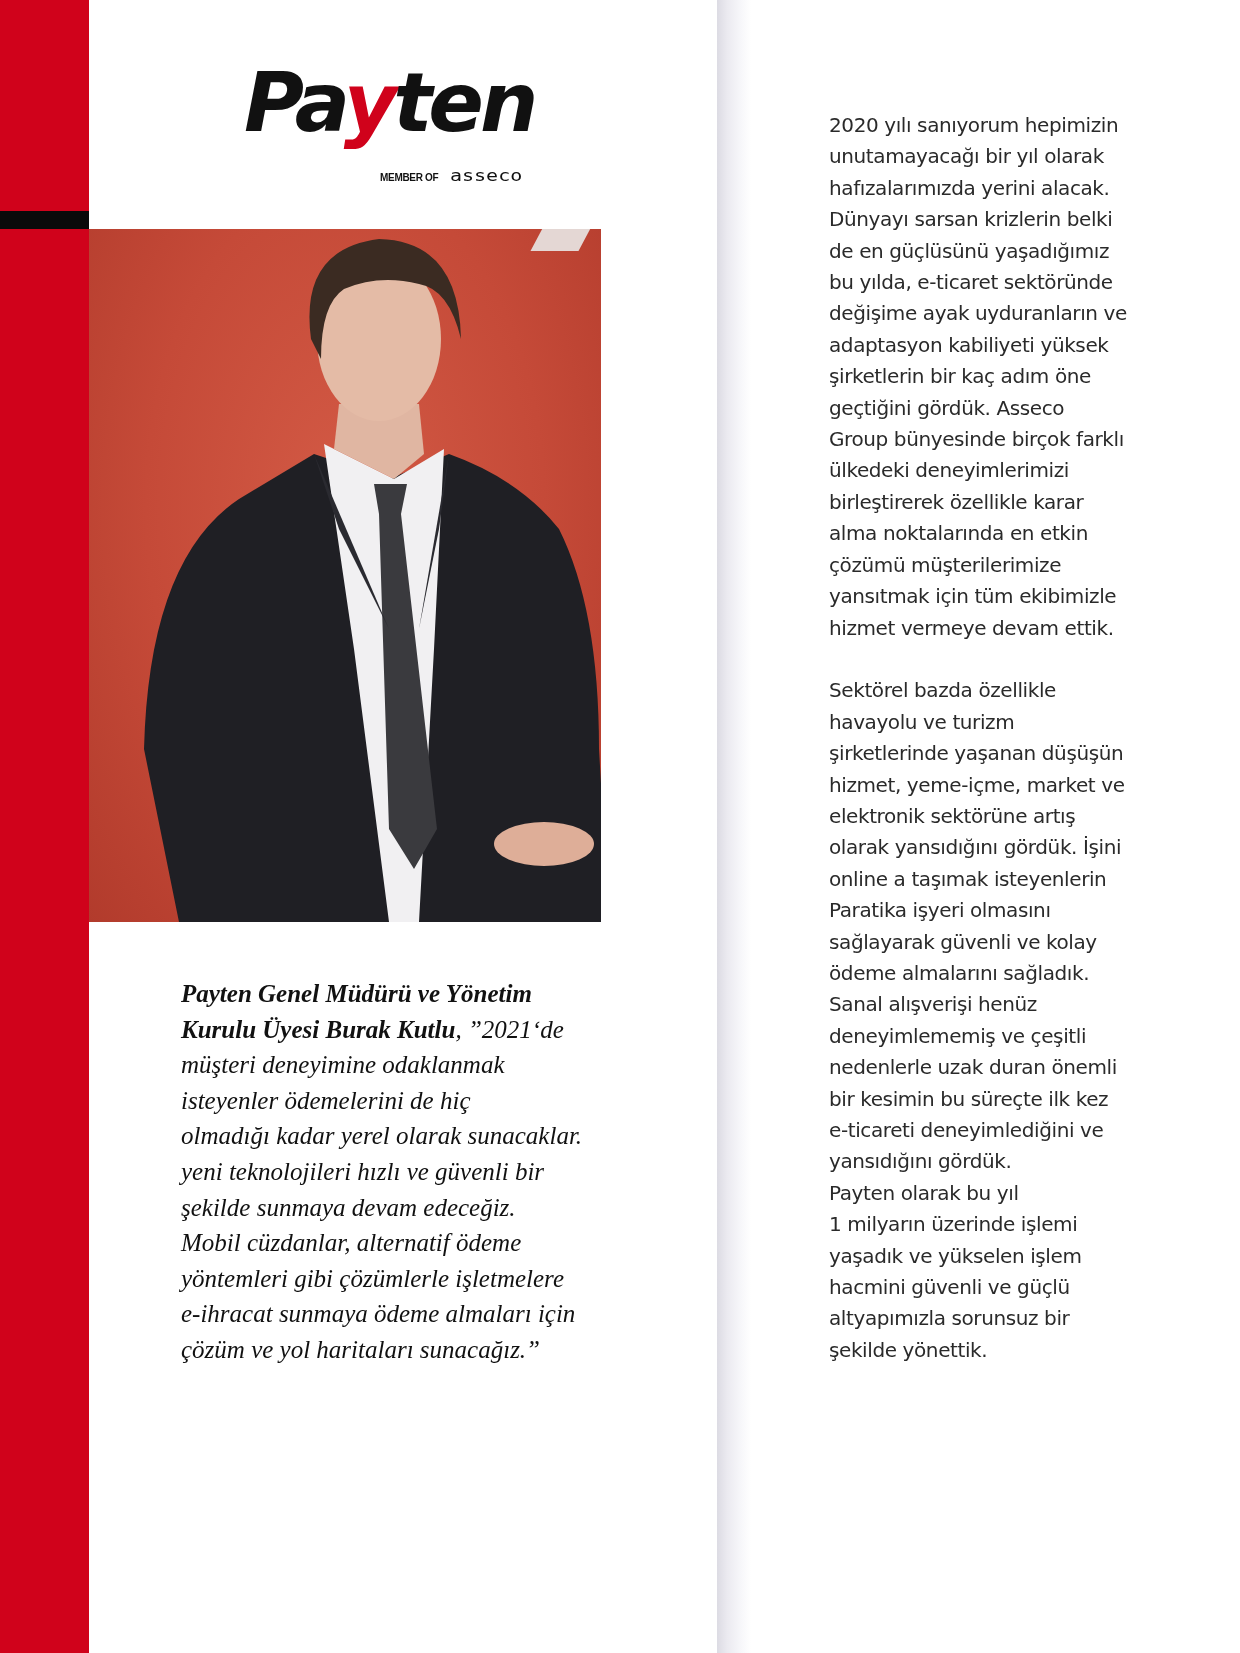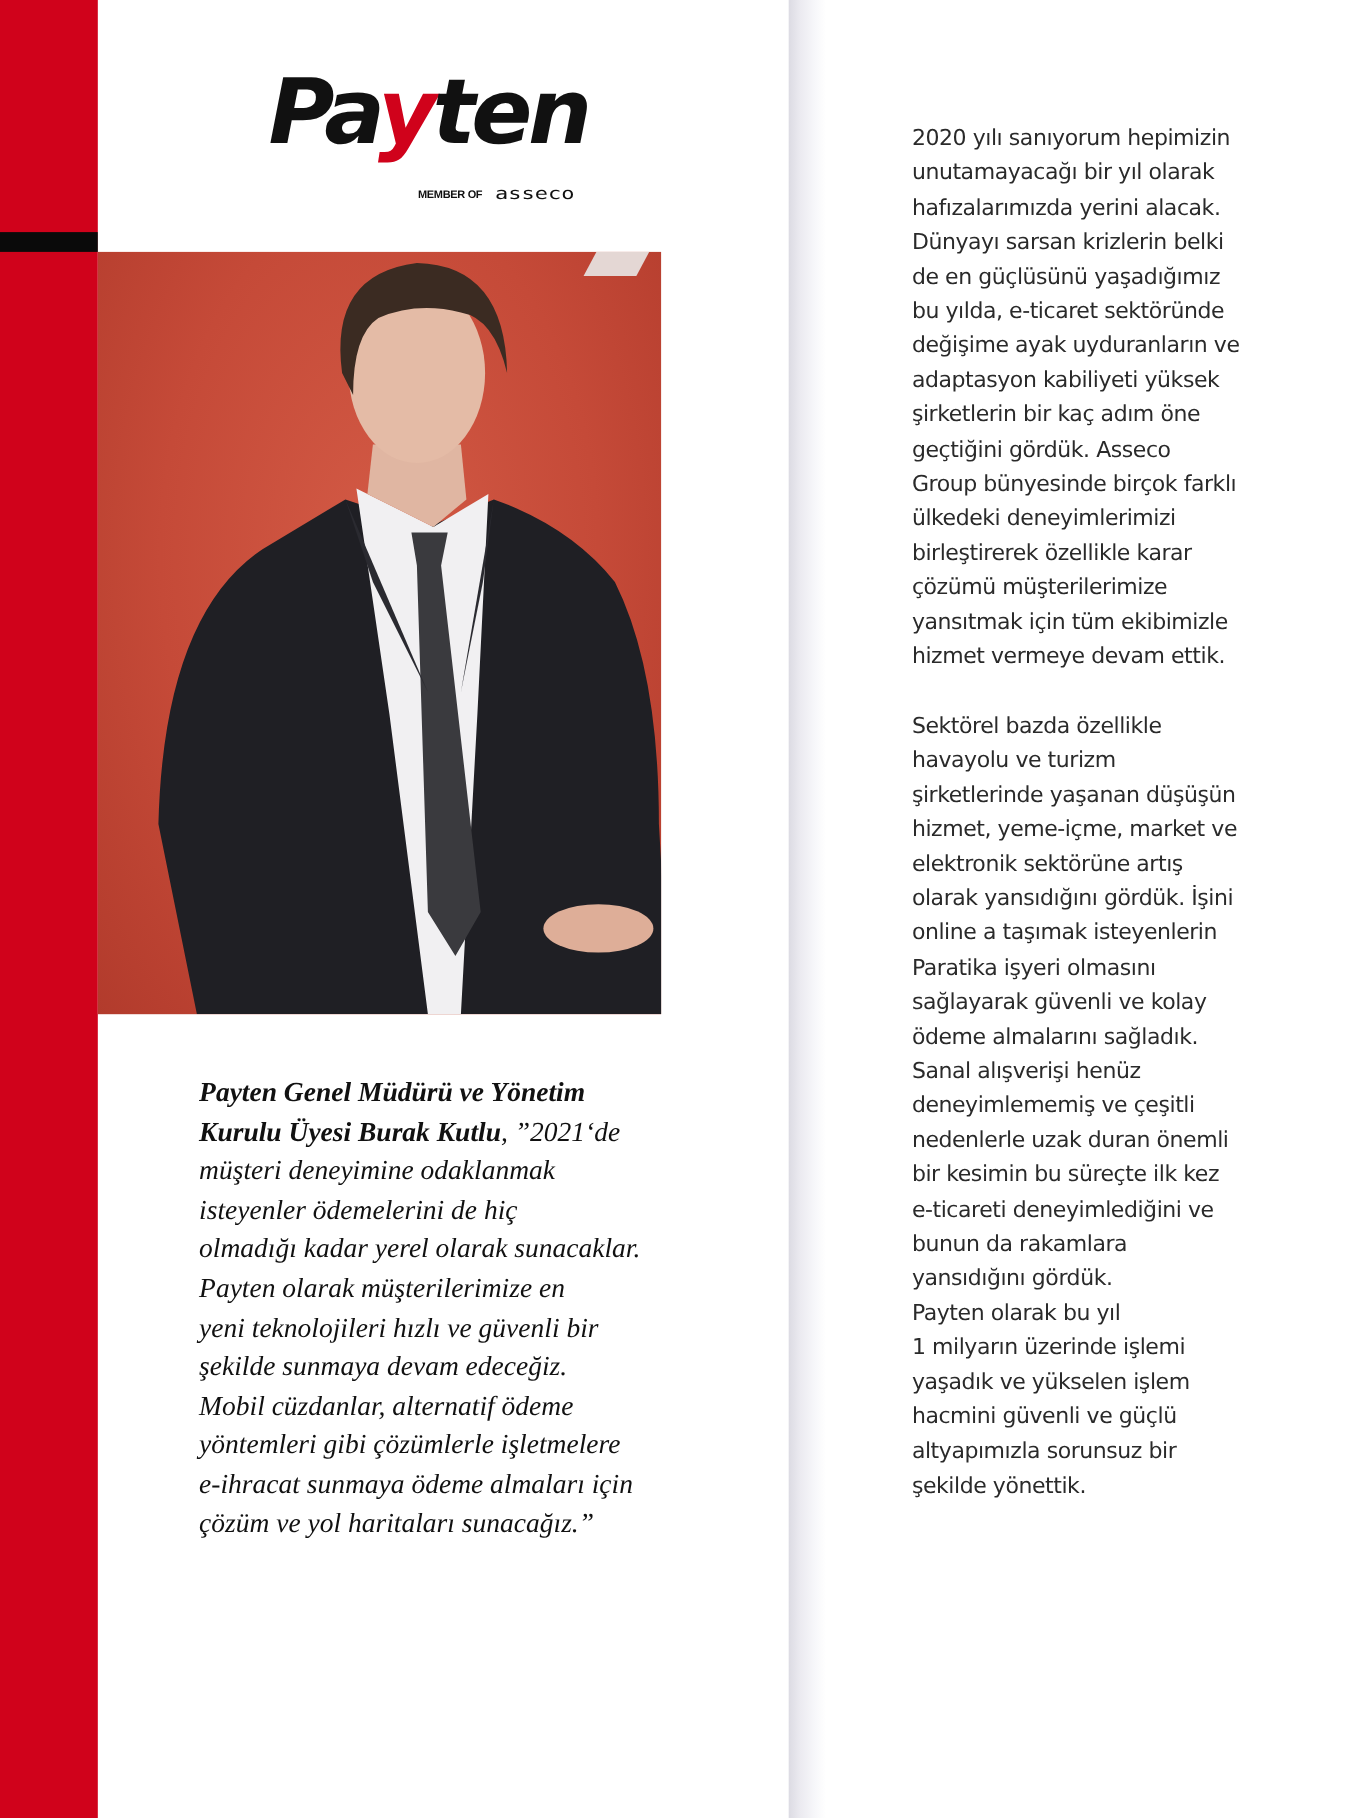--- a/index.html
+++ b/index.html
@@ -112,21 +112,20 @@
     <ellipse cx="455" cy="615" rx="50" ry="22" fill="#deae98"></ellipse>
   </svg>
 </div>
 
 <div class="quote">
   <span class="line"><b>Payten Genel Müdürü ve Yönetim</b><span></span></span>
   <span class="line"><b>Kurulu Üyesi Burak Kutlu</b><span>, ”2021‘de</span></span>
   <span class="line">müşteri deneyimine odaklanmak</span>
   <span class="line">isteyenler ödemelerini de hiç</span>
   <span class="line">olmadığı kadar yerel olarak sunacaklar.</span>
-  <span class="line">Payten olarak müşterilerimize en</span>
   <span class="line">yeni teknolojileri hızlı ve güvenli bir</span>
   <span class="line">şekilde sunmaya devam edeceğiz.</span>
   <span class="line">Mobil cüzdanlar, alternatif ödeme</span>
   <span class="line">yöntemleri gibi çözümlerle işletmelere</span>
   <span class="line">e-ihracat sunmaya ödeme almaları için</span>
   <span class="line">çözüm ve yol haritaları sunacağız.”</span>
 </div>
 
 <div class="body-col">
   <div>
@@ -136,20 +135,21 @@
     <span class="line">Dünyayı sarsan krizlerin belki</span>
     <span class="line">de en güçlüsünü yaşadığımız</span>
     <span class="line">bu yılda, e-ticaret sektöründe</span>
     <span class="line">değişime ayak uyduranların ve</span>
     <span class="line">adaptasyon kabiliyeti yüksek</span>
     <span class="line">şirketlerin bir kaç adım öne</span>
     <span class="line">geçtiğini gördük. Asseco</span>
     <span class="line">Group bünyesinde birçok farklı</span>
     <span class="line">ülkedeki deneyimlerimizi</span>
     <span class="line">birleştirerek özellikle karar</span>
+    <span class="line">alma noktalarında en etkin</span>
     <span class="line">çözümü müşterilerimize</span>
     <span class="line">yansıtmak için tüm ekibimizle</span>
     <span class="line">hizmet vermeye devam ettik.</span>
   </div>
   <span class="gap"></span>
   <div>
     <span class="line">Sektörel bazda özellikle</span>
     <span class="line">havayolu ve turizm</span>
     <span class="line">şirketlerinde yaşanan düşüşün</span>
     <span class="line">hizmet, yeme-içme, market ve</span>
@@ -157,21 +157,20 @@
     <span class="line">olarak yansıdığını gördük. İşini</span>
     <span class="line">online a taşımak isteyenlerin</span>
     <span class="line">Paratika işyeri olmasını</span>
     <span class="line">sağlayarak güvenli ve kolay</span>
     <span class="line">ödeme almalarını sağladık.</span>
     <span class="line">Sanal alışverişi henüz</span>
     <span class="line">deneyimlememiş ve çeşitli</span>
     <span class="line">nedenlerle uzak duran önemli</span>
     <span class="line">bir kesimin bu süreçte ilk kez</span>
     <span class="line">e-ticareti deneyimlediğini ve</span>
-    <span class="line">bunun da rakamlara</span>
     <span class="line">yansıdığını gördük.</span>
     <span class="line">Payten olarak bu yıl</span>
     <span class="line">1 milyarın üzerinde işlemi</span>
     <span class="line">yaşadık ve yükselen işlem</span>
     <span class="line">hacmini güvenli ve güçlü</span>
     <span class="line">altyapımızla sorunsuz bir</span>
     <span class="line">şekilde yönettik.</span>
   </div>
 </div>
 

